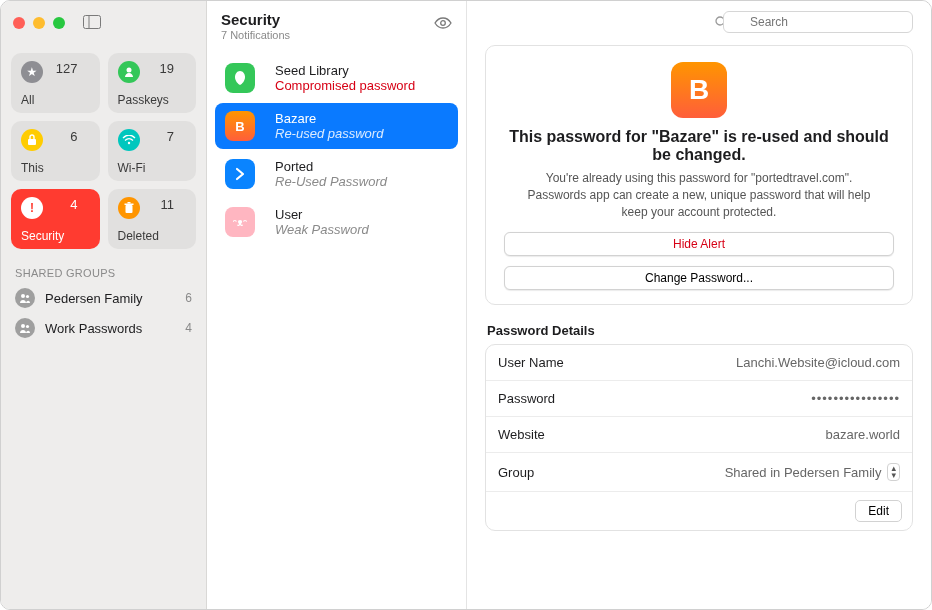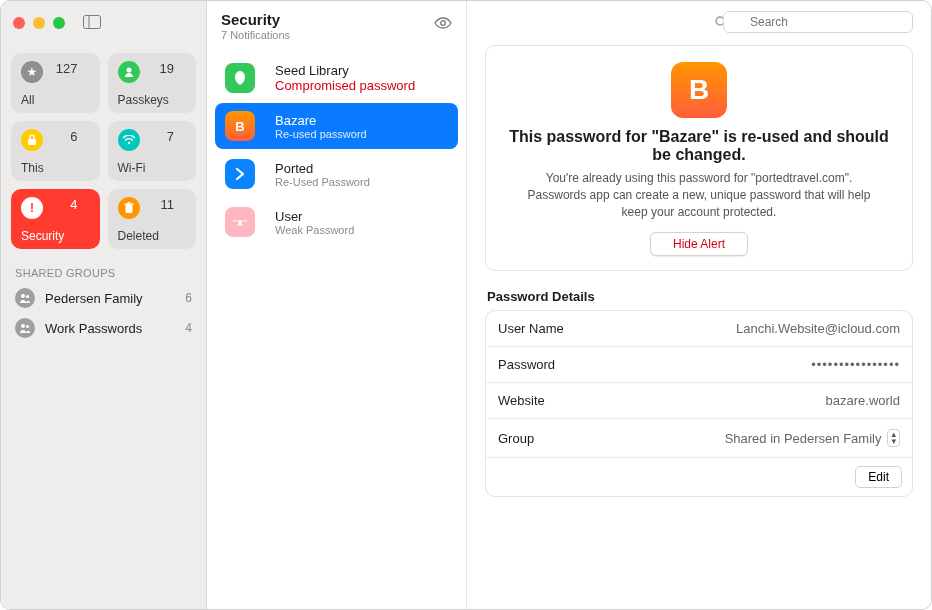--- a/index.html
+++ b/index.html
@@ -30,33 +30,33 @@
 .middle-header .titles { flex: 1; }
 .middle-header h2 { font-size: 15px; font-weight: 600; }
 .middle-header .sub { font-size: 11px; color: #8a8a8a; margin-top: 1px; }
 .eye { color: #7a7a7a; font-size: 15px; padding-top: 4px; }
 .list { padding: 6px 8px; }
 .item { display: flex; align-items: center; gap: 20px; padding: 8px 10px; border-radius: 8px; cursor: pointer; margin-bottom: 2px; }
 .item.selected { background: #0a7aff; color: #fff; }
 .item .app-icon { width: 30px; height: 30px; border-radius: 8px; display: flex; align-items: center; justify-content: center; font-weight: 700; color: #fff; flex-shrink: 0; position: relative; }
 .item .texts .name { font-size: 13px; font-weight: 500; }
 .item .texts .status-compromised { font-size: 13px; color: #d70015; }
-.item .texts .status-normal { font-size: 11px; color: #8a8a8a; }
+.item .texts .status-normal { font-size: 13px; color: #8a8a8a; font-style: italic; }
 .item.selected .texts .status-compromised,
 .item.selected .texts .status-normal { color: rgba(255,255,255,0.85); }
 .detail { flex: 1; display: flex; flex-direction: column; padding: 10px 18px 18px 18px; background: #fff; }
 .search-wrap { display: flex; justify-content: flex-end; margin-bottom: 12px; }
 .search { width: 190px; border: 1px solid #d6d6d6; border-radius: 6px; padding: 3px 8px 3px 26px; font-size: 12px; color: #333; background: #fff; position: relative; margin-left: 16px; }
 .search-icon-pos { position: relative; }
 .search-icon-pos svg { position: absolute; left: 8px; top: 5px; }
 .alert-card { border: 1px solid #e2e2e2; border-radius: 10px; padding: 16px 18px 14px 18px; text-align: center; }
 .big-icon { width: 56px; height: 56px; border-radius: 12px; margin: 0 auto 10px auto; display: flex; align-items: center; justify-content: center; font-size: 28px; font-weight: 800; color: #fff; background: linear-gradient(180deg,#ff9500,#ff5e3a); }
 .alert-title { font-size: 16px; font-weight: 700; margin-bottom: 6px; }
 .alert-body { font-size: 12px; color: #555; line-height: 1.4; margin-bottom: 12px; padding: 0 20px; }
-.alert-btns { display: flex; gap: 10px; justify-content: center; }
+.alert-btns { display: flex; gap: 10px; justify-content: center; flex-direction: column; }
 .btn { border: 1px solid #d2d2d2; background: #fff; border-radius: 6px; padding: 4px 22px; font-size: 12px; cursor: pointer; font-family: inherit; box-shadow: 0 0.5px 1px rgba(0,0,0,0.08); }
 .btn.danger { color: #d70015; }
 .section-title { font-size: 13px; font-weight: 700; margin: 18px 0 6px 2px; }
 .details { border: 1px solid #e2e2e2; border-radius: 10px; overflow: hidden; }
 .d-row { display: flex; align-items: center; padding: 10px 12px; border-bottom: 1px solid #ececec; font-size: 13px; gap: 27px; }
 .d-row:last-child { border-bottom: none; justify-content: flex-end; padding: 8px 10px; }
 .d-row .k { color: #1d1d1f; }
 .d-row .v { margin-left: auto; color: #666; display: flex; align-items: center; gap: 6px; }
 .dots { letter-spacing: 1px; }
 .select-chevrons { color: #555; font-size: 9px; line-height: 7px; border: 1px solid #d2d2d2; border-radius: 4px; padding: 1px 3px; display: flex; flex-direction: column; }
@@ -227,20 +227,21 @@
         <input class="search" placeholder="Search" style="">
       </span>
     </div>
 
     <div class="alert-card">
       <div class="big-icon">B</div>
       <div class="alert-title">This password for "Bazare" is re-used and should be changed.</div>
       <div class="alert-body">You're already using this password for "portedtravel.com". Passwords app can create a new, unique password that will help keep your account protected.</div>
       <div class="alert-btns">
         <button class="btn danger">Hide Alert</button>
+        <button class="btn">Change Password...</button>
       </div>
     </div>
 
     <div class="section-title">Password Details</div>
     <div class="details">
       <div class="d-row">
         <span class="k">User Name</span>
         <span class="v">Lanchi.Website@icloud.com</span>
       </div>
       <div class="d-row">

